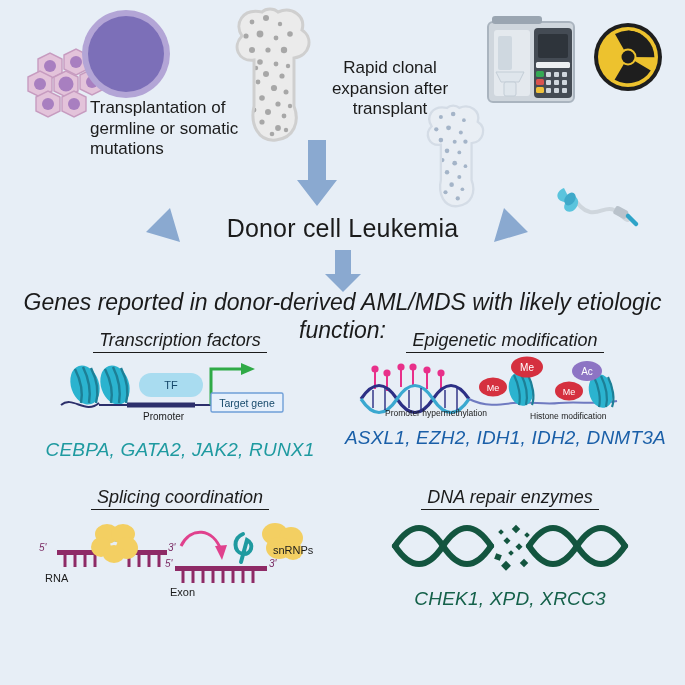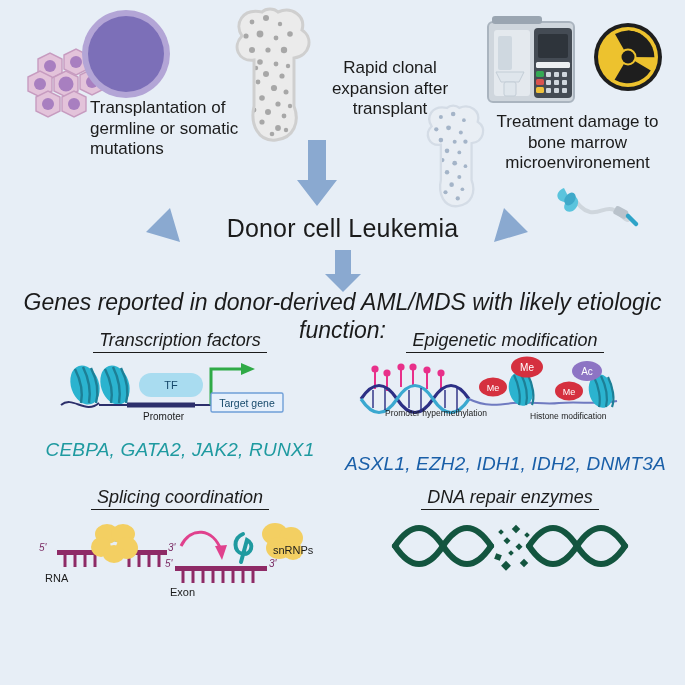--- a/index.html
+++ b/index.html
@@ -197,21 +197,20 @@
   <svg class="abs" style="left:548px;top:186px;" width="92" height="44" viewBox="0 0 92 44">
     <path d="M26,12 C30,18 34,24 42,26 C52,28 58,20 66,24 C74,28 76,34 80,34" fill="none" stroke="#cfd6dd" stroke-width="4" stroke-linecap="round"></path>
     <path d="M16,2 C6,6 8,16 18,16 C12,24 22,30 28,22 C34,14 26,6 20,10 Z" fill="#5bc4dd"></path>
     <ellipse cx="22" cy="13" rx="5" ry="7" fill="#3fa9c9" transform="rotate(35 22 13)"></ellipse>
     <rect x="66" y="22" width="14" height="9" rx="2.5" fill="#b9c2cb" transform="rotate(28 73 26)"></rect>
     <path d="M80,30 l8,8" stroke="#2ea3c8" stroke-width="4.5" stroke-linecap="round"></path>
   </svg>
 
   <div class="abs txt" id="label-transplantation">Transplantation of germline or somatic mutations</div>
   <div class="abs txt" id="label-rapid">Rapid clonal expansion after transplant</div>
-  <div class="abs txt" id="label-treatment">Treatment damage to bone marrow microenvironement</div>
 
   <svg class="arrow" style="left:118px;top:180px;" width="90" height="70" viewBox="0 0 90 70">
     <path d="M6,6 L40,40 L52,28 L62,62 L28,52 L40,40 Z" fill="#8aa9d0"></path>
   </svg>
   <svg class="arrow" style="left:297px;top:140px;" width="40" height="68" viewBox="0 0 40 68">
     <path d="M11,0 h18 v40 h11 L20,66 L0,40 h11 Z" fill="#8aa9d0"></path>
   </svg>
   <svg class="arrow" style="left:466px;top:180px;" width="90" height="70" viewBox="0 0 90 70">
     <path d="M84,6 L50,40 L38,28 L28,62 L62,52 L50,40 Z" fill="#8aa9d0"></path>
   </svg>
@@ -319,21 +318,21 @@
           <path d="M23,4 C28,14 30,26 27,34" stroke="#1d7f96" stroke-width="2.2" fill="none"></path>
         </g>
         <ellipse cx="234" cy="16" rx="15" ry="10" fill="#8d74c4"></ellipse>
         <text x="234" y="19.5" font-family="Liberation Sans, sans-serif" font-size="10" fill="#fff" text-anchor="middle">Ac</text>
         <ellipse cx="216" cy="36" rx="14" ry="9.5" fill="#d5303f"></ellipse>
         <text x="216" y="39.5" font-family="Liberation Sans, sans-serif" font-size="9" fill="#fff" text-anchor="middle">Me</text>
       </svg>
       <span class="cap" style="left:40px;top:55px;">Promoter hypermethylation</span>
       <span class="cap" style="left:185px;top:58px;">Histone modification</span>
     </div>
-    <div class="gene-list" style="color:#1a5fa8;margin-top:28px;">ASXL1, EZH2, IDH1, IDH2, DNMT3A</div>
+    <div class="gene-list" style="color:#1a5fa8;margin-top:2px;">ASXL1, EZH2, IDH1, IDH2, DNMT3A</div>
   </div>
 
   <div class="panel" style="left:25px;top:487px;width:310px;">
     <div class="panel-title-wrap">
       <span class="panel-title">Splicing coordination</span>
     </div>
     <div class="art" style="height:78px;">
       <svg style="position:absolute;left:10px;top:4px;" width="290" height="74" viewBox="0 0 290 74">
 
         <rect x="22" y="36" width="110" height="5" fill="#8e2a66"></rect>
@@ -410,15 +409,16 @@
           <rect x="112" y="44" width="7" height="7" transform="rotate(45 115 47)"></rect>
           <rect x="122" y="8" width="6" height="6" transform="rotate(45 125 11)"></rect>
           <rect x="126" y="26" width="5" height="5" transform="rotate(45 128 28)"></rect>
           <rect x="130" y="42" width="6" height="6" transform="rotate(45 133 45)"></rect>
           <rect x="118" y="33" width="4" height="4" transform="rotate(45 120 35)"></rect>
           <rect x="134" y="15" width="4" height="4" transform="rotate(45 136 17)"></rect>
           <rect x="108" y="12" width="4" height="4" transform="rotate(45 110 14)"></rect>
         </g>
       </svg>
     </div>
+    <div class="gene-list" style="color:#15614a;margin-top:16px;">CHEK1, XPD, XRCC3</div>
   </div>
 
 </div>
 
 </body></html>

